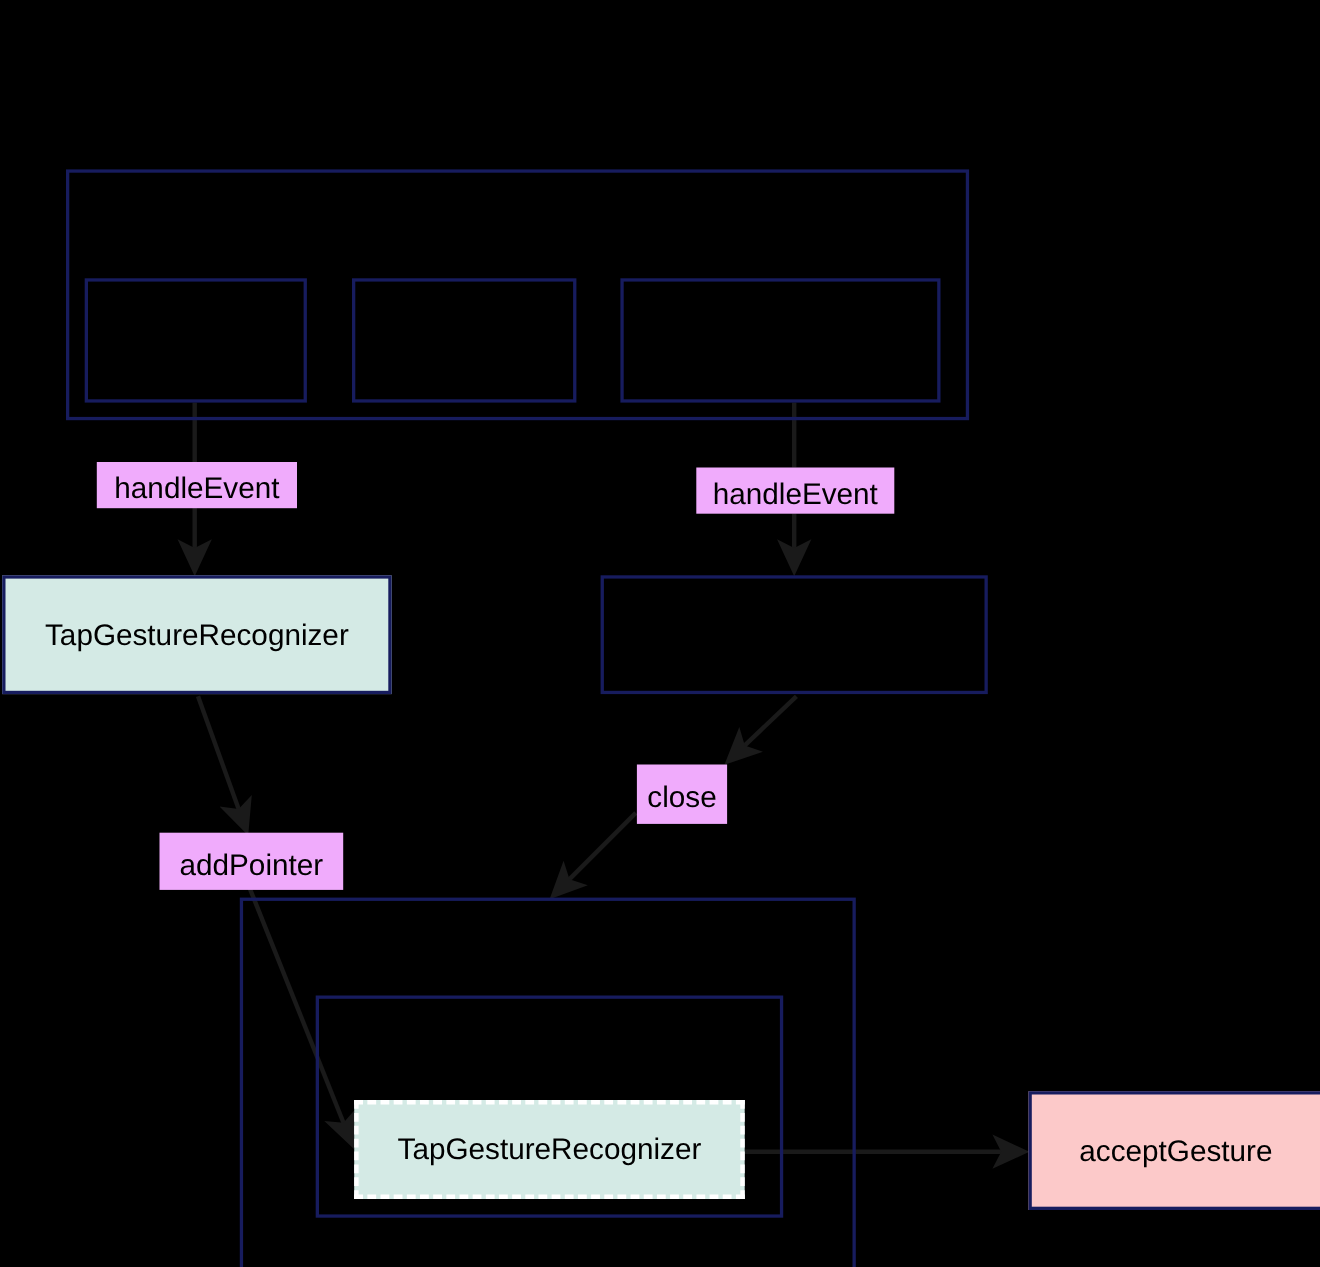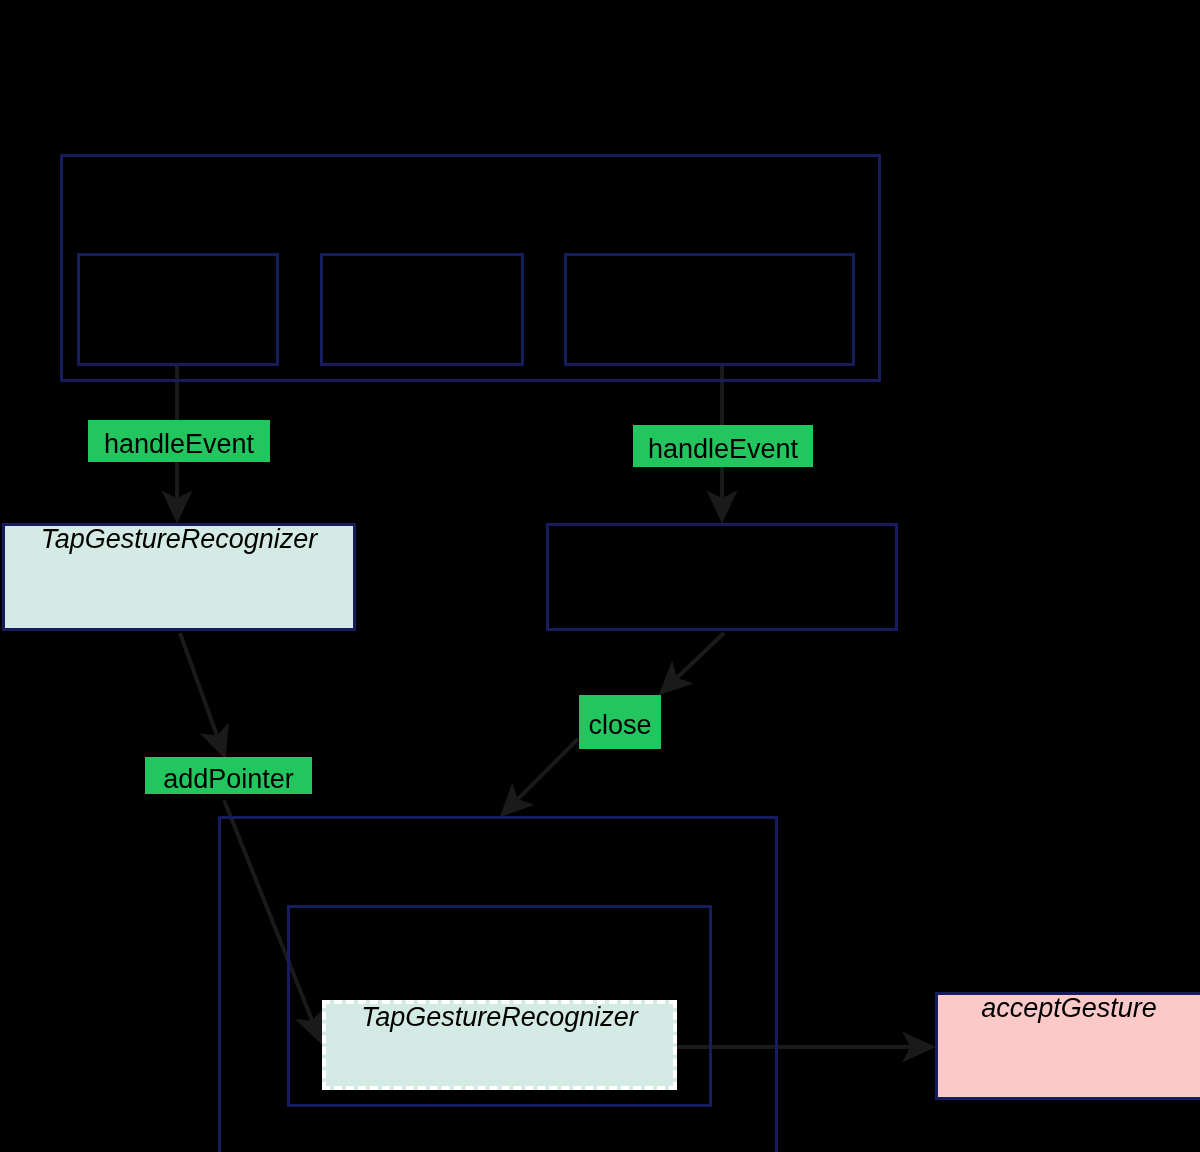--- a/index.html
+++ b/index.html
@@ -25,22 +25,22 @@
     left: 0;
     top: 0;
     width: 1200px;
     height: 1152px;
     pointer-events: none;
   }
   .node {
     position: absolute;
     box-sizing: border-box;
     display: flex;
+    align-items: center;
     justify-content: center;
-    font-style: italic;
   }
   
   .container-box {
     background: transparent;
     border: 3px solid #171c5e;
   }
   
   .node-mint {
     background: #d4eae5;
     border: 3px solid #171c5e;
@@ -56,21 +56,21 @@
   .node-label {
     color: #000000;
     font-size: 27px;
     line-height: 1;
     white-space: nowrap;
     letter-spacing: 0px;
   }
   
   .edge-label {
     position: absolute;
-    background: #22c55e;
+    background: #f0abfc;
     color: #000000;
     font-size: 27px;
     line-height: 1;
     white-space: nowrap;
     padding: 14px 4px 7px 4px;
     box-sizing: border-box;
     display: flex;
     align-items: center;
     justify-content: center;
   }
@@ -145,21 +145,21 @@
   </div>
 
   <div class="edge-label" style="left:88px; top:420px; width:182px; height:42px;">
     <span>handleEvent</span>
   </div>
 
   <div class="edge-label" style="left:633px; top:425px; width:180px; height:42px;">
     <span>handleEvent</span>
   </div>
 
-  <div class="edge-label" style="left:145px; top:757px; width:167px; height:37px;">
+  <div class="edge-label" style="left:145px; top:757px; width:167px; height:52px;">
     <span>addPointer</span>
   </div>
 
   <div class="edge-label" style="left:579px; top:695px; width:82px; height:54px;">
     <span>close</span>
   </div>
 
 </div>
 
 </body></html>

